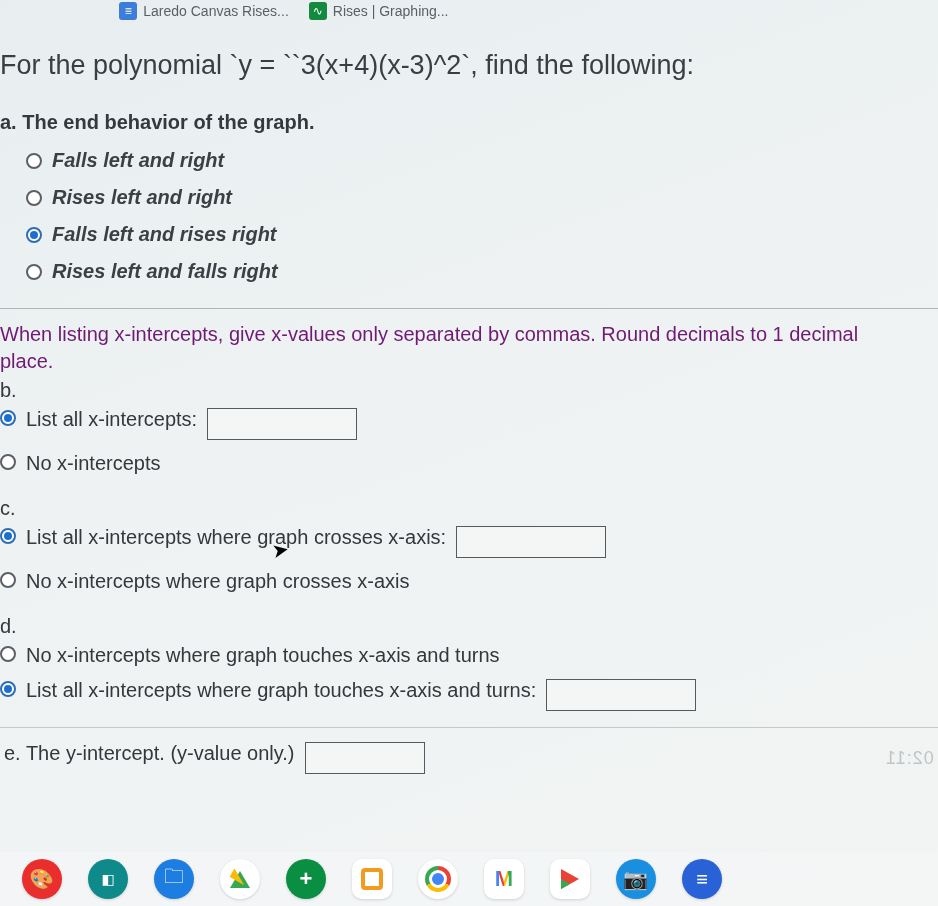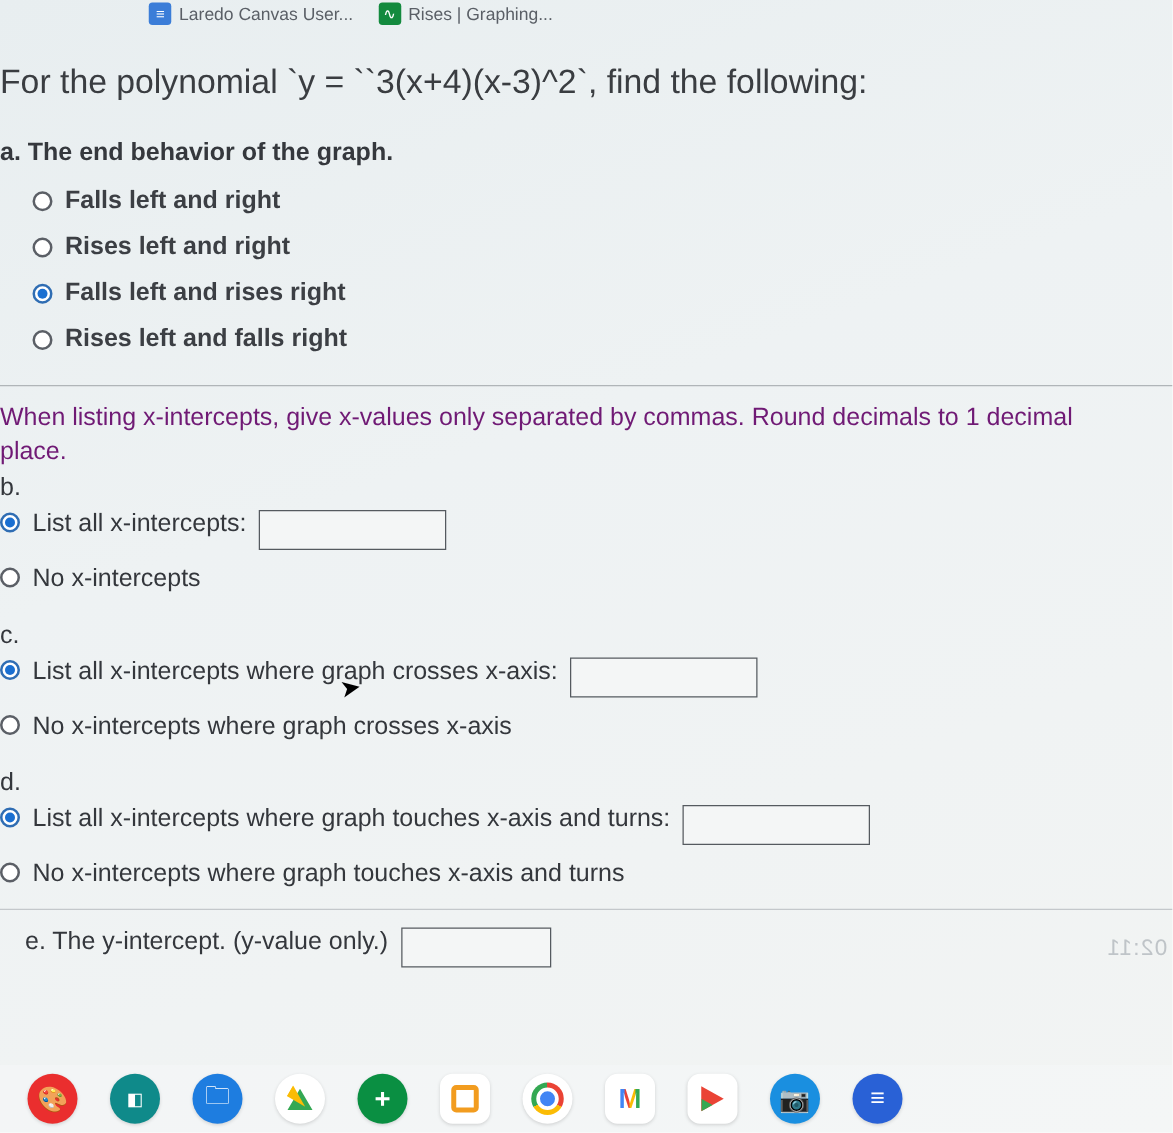--- a/index.html
+++ b/index.html
@@ -38,21 +38,21 @@
     font-size: 27px;
     padding: 0 0 20px 0;
     color: #3a3d41;
   }
   .subpart {
     font-size: 20px;
     font-weight: 600;
     padding: 10px 0 8px 0;
     color: #35383d;
   }
-  .options { padding-left: 26px; }
+  .options { padding-left: 26px; font-style: italic; }
   .opt-row {
     display: flex;
     align-items: center;
     gap: 10px;
     padding: 7px 0;
     font-size: 20px;
     font-weight: 600;
     color: #3c3f44;
   }
   .radio {
@@ -189,21 +189,21 @@
 </style>
 </head>
 <body>
 
 <div class="bookmark-bar">
   <div class="bookmark bm-laredo">
     <span>Laredo C...</span>
   </div>
   <div class="bookmark">
     <span class="bm-icon" style="background:#3b7dd8;color:#fff;border-radius:3px;">≡</span>
-    <span>Laredo Canvas User...</span>
+    <span>Laredo Canvas Rises...</span>
   </div>
   <div class="bookmark">
     <span class="bm-icon" style="background:#138a3e;color:#fff;border-radius:3px;">∿</span>
     <span>Rises | Graphing...</span>
   </div>
 </div>
 
 <div class="content">
 
   <div class="question-header">
@@ -255,32 +255,32 @@
   </div>
   <div class="inline-row">
     <span class="radio unselected"></span>
     <span>No x-intercepts where graph crosses x-axis</span>
   </div>
 
   <div class="section-gap"></div>
 
   <div class="part-label">d.</div>
   <div class="inline-row">
+    <span class="radio unselected"></span>
+    <span>No x-intercepts where graph touches x-axis and turns</span>
+  </div>
+  <div class="inline-row">
     <span class="radio selected"></span>
     <span>List all x-intercepts where graph touches x-axis and turns:</span>
     <input class="text-field" value="" style="">
   </div>
-  <div class="inline-row">
-    <span class="radio unselected"></span>
-    <span>No x-intercepts where graph touches x-axis and turns</span>
-  </div>
 
   <hr class="light-sep">
 
-  <div class="inline-row" style="padding-left:20px;">
+  <div class="inline-row" style="padding-left:4px;">
     <span>e. The y-intercept. (y-value only.)</span>
     <input class="text-field" style="width: 120px;" value="">
   </div>
 
 </div>
 
 <div class="cursor">➤</div>
 <div class="watermark">02:11</div>
 
 <div class="taskbar">

